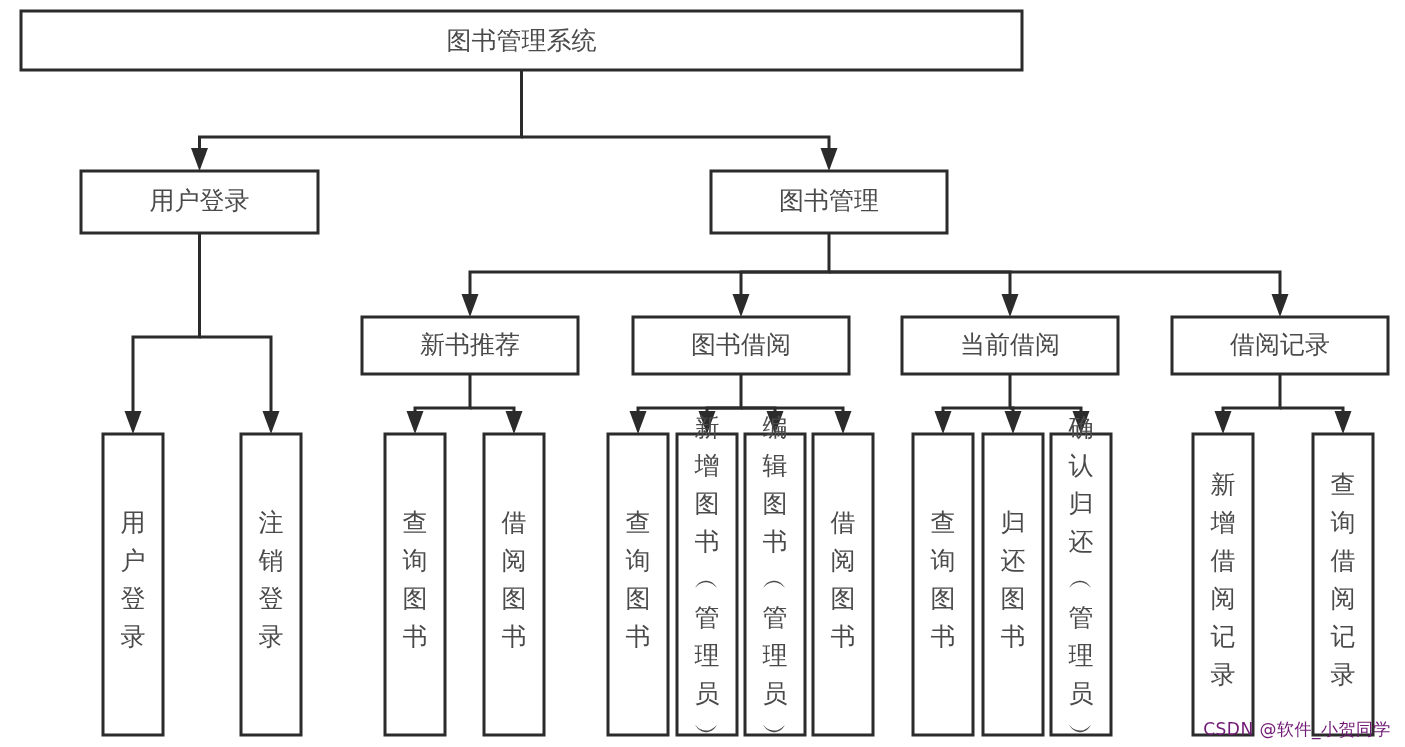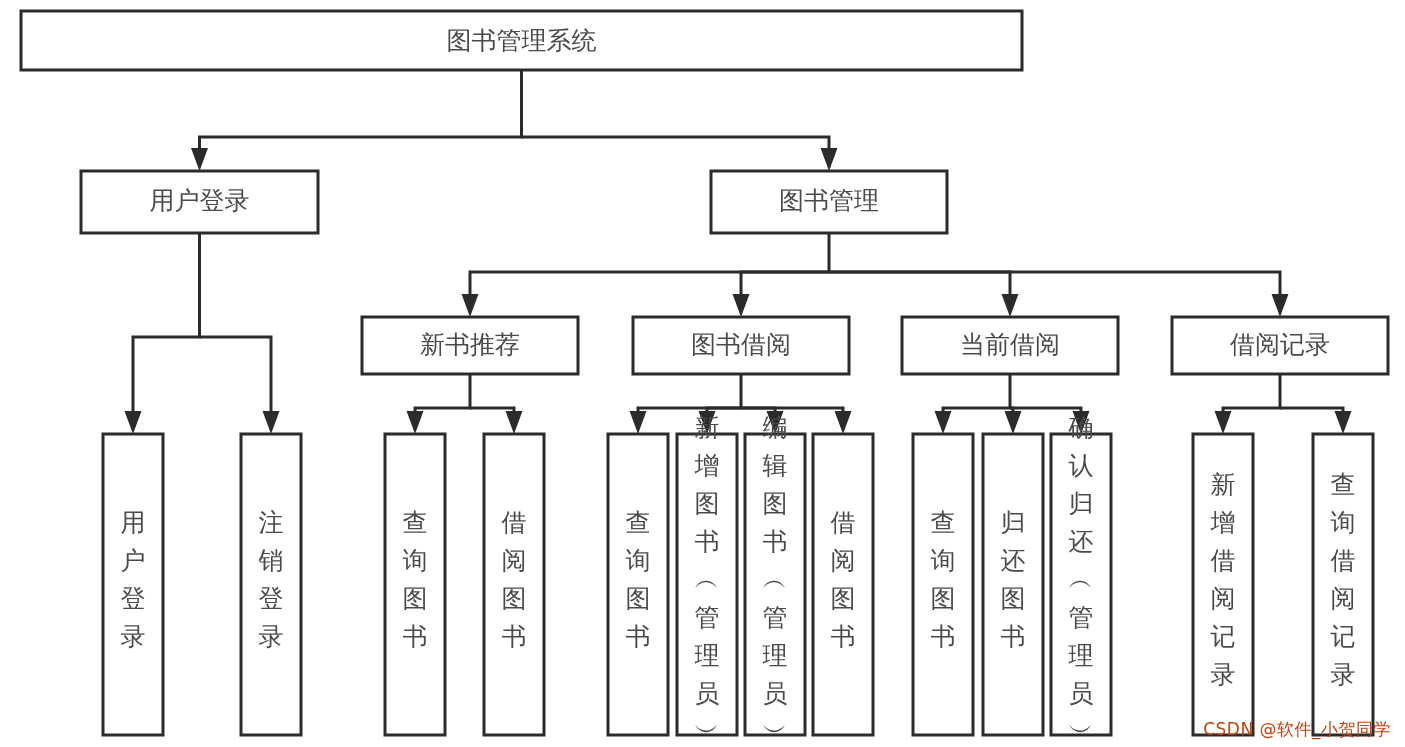--- a/index.html
+++ b/index.html
@@ -45,21 +45,21 @@
     font-family: "DejaVu Sans", "Liberation Sans", sans-serif;
     font-size: 25px;
     text-anchor: middle;
   }
   .watermark {
     position: absolute;
     right: 14px;
     bottom: 6px;
     font-family: "DejaVu Sans", "Liberation Sans", sans-serif;
     font-size: 17px;
-    color: #c2410c;
+    color: #701a75;
     white-space: nowrap;
     letter-spacing: 0.5px;
   }
 </style>
 </head>
 <body>
 
 <svg id="diagram" viewBox="0 0 1405 747" xmlns="http://www.w3.org/2000/svg">
 
   <g>

